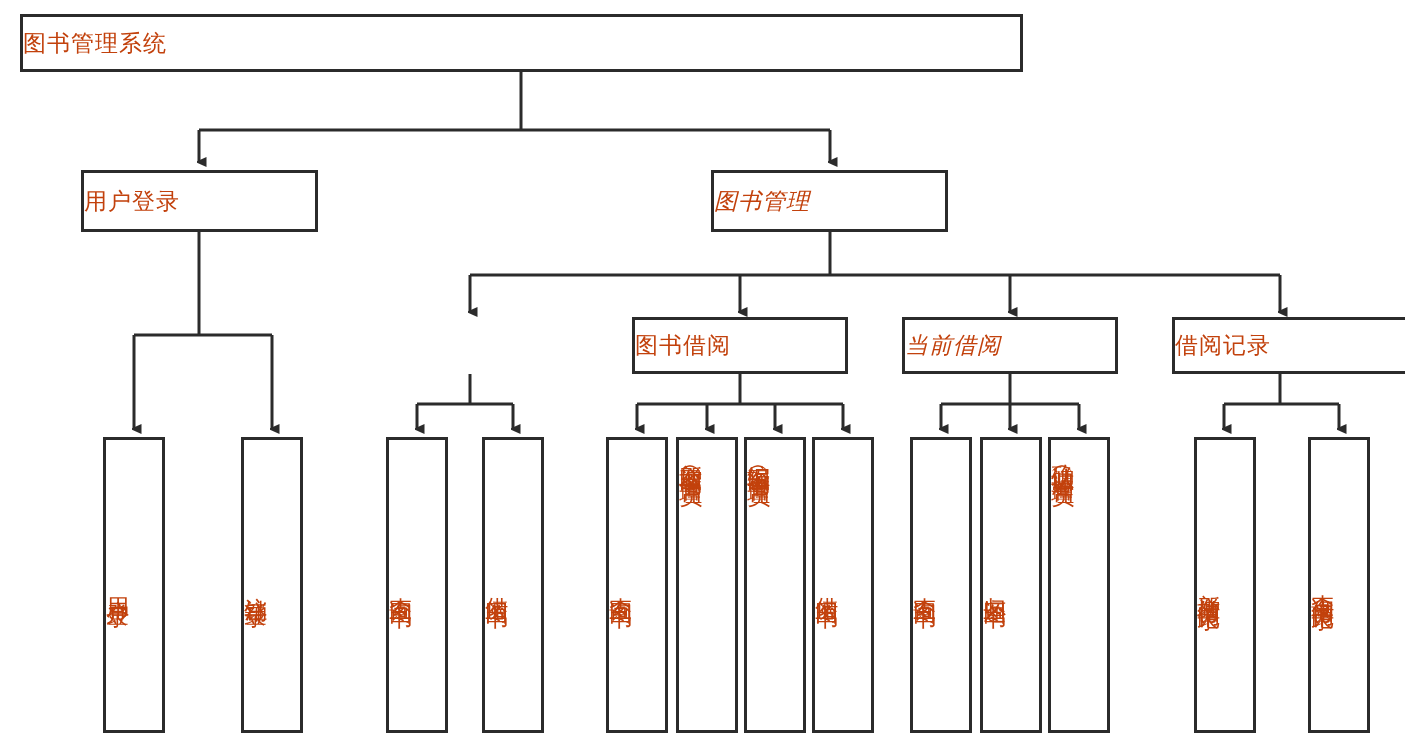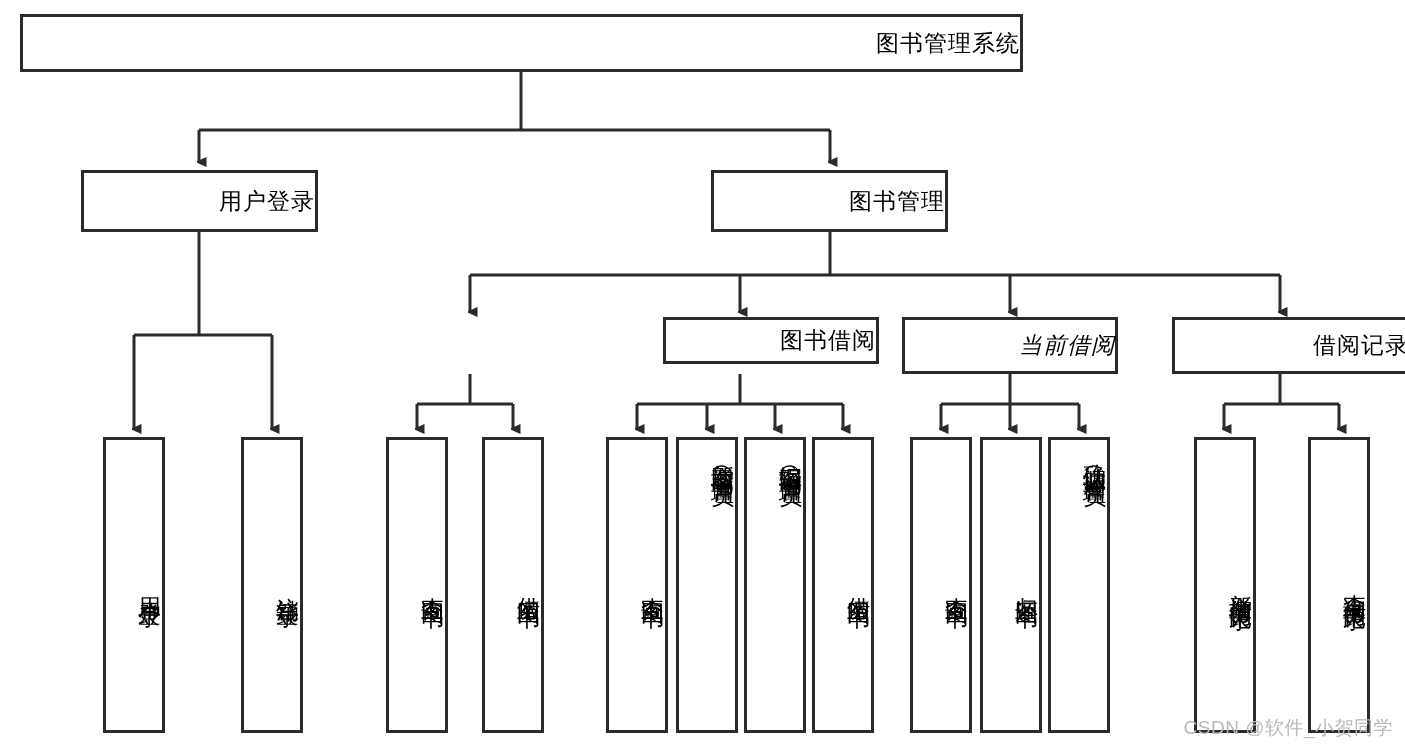--- a/index.html
+++ b/index.html
@@ -17,22 +17,22 @@
     background: #ffffff;
     overflow: hidden;
   }
   .node {
     position: absolute;
     box-sizing: border-box;
     border: 3px solid #2b2b2b;
     background: #ffffff;
     display: flex;
     align-items: center;
-    justify-content: flex-end;
-    color: #000000;
+    justify-content: flex-start;
+    color: #c2410c;
     z-index: 3;
   }
   .node.h {
     font-size: 23px;
     letter-spacing: 1px;
   }
   .node.v {
     font-size: 23px;
     letter-spacing: 3px;
   }
@@ -126,25 +126,25 @@
     </g>
   </svg>
 
   <div class="node h" style="left:20px; top:14px; width:1003px; height:58px;">
     <span class="htext">图书管理系统</span>
   </div>
 
   <div class="node h" style="left:81px; top:170px; width:237px; height:62px;">
     <span class="htext">用户登录</span>
   </div>
-  <div class="node h" style="left:711px; top:170px; width:237px; height:62px;">
+  <div class="node h" style="left:711px; top:170px; width:237px; height:62px;font-style:italic;">
     <span class="htext">图书管理</span>
   </div>
 
-  <div class="node h" style="left:632px; top:317px; width:216px; height:47px;margin-left:31px;">
+  <div class="node h" style="left:632px; top:317px; width:216px; height:57px;">
     <span class="htext">图书借阅</span>
   </div>
   <div class="node h" style="left:902px; top:317px; width:216px; height:57px;font-style:italic;">
     <span class="htext">当前借阅</span>
   </div>
   <div class="node h" style="left:1172px; top:317px; width:240px; height:57px;">
     <span class="htext">借阅记录</span>
   </div>
 
   <div class="node v" style="left:103px; top:437px; width:62px; height:296px;">
@@ -184,15 +184,14 @@
     <span class="vtext">确认归还（管理员）</span>
   </div>
 
   <div class="node v" style="left:1194px; top:437px; width:62px; height:296px;">
     <span class="vtext">新增借阅记录</span>
   </div>
   <div class="node v" style="left:1308px; top:437px; width:62px; height:296px;">
     <span class="vtext">查询借阅记录</span>
   </div>
 
-  <div class="watermark">CSDN @软件_小贺同学</div>
 
 </div>
 
 </body></html>

